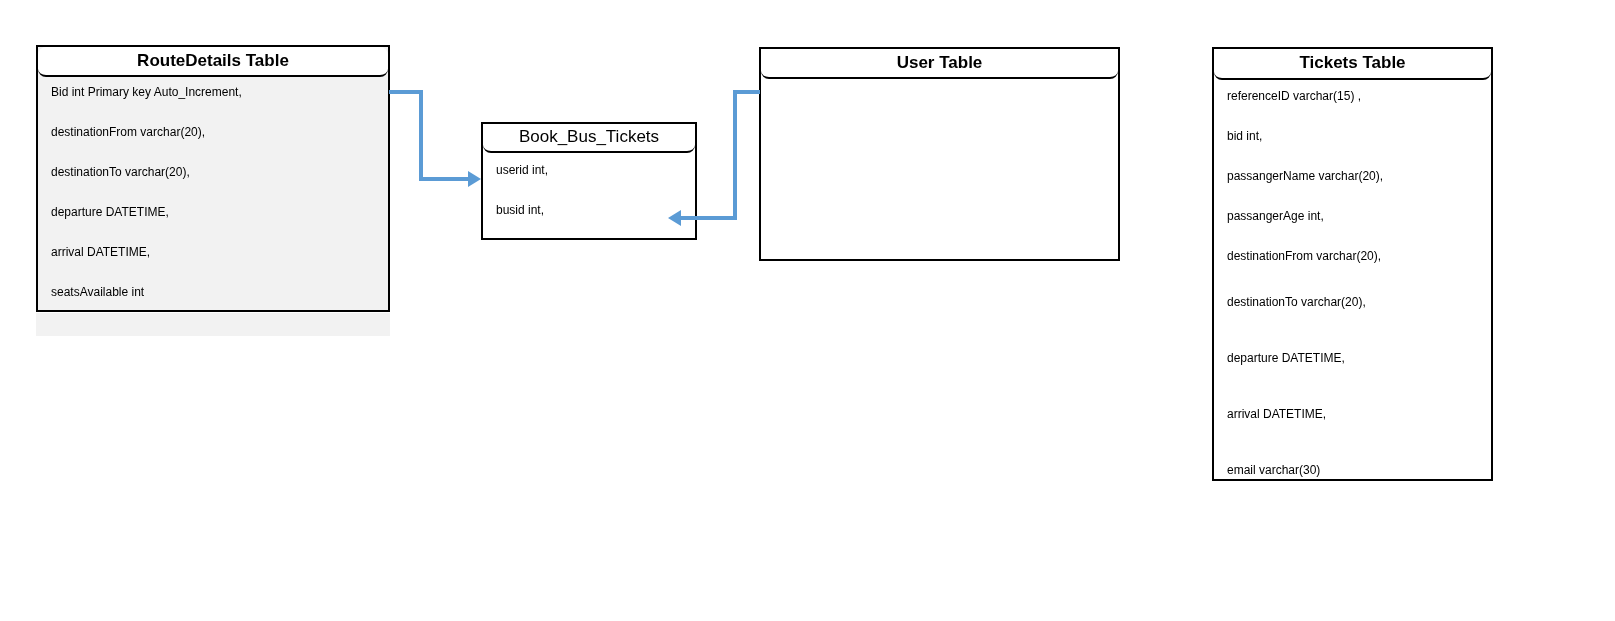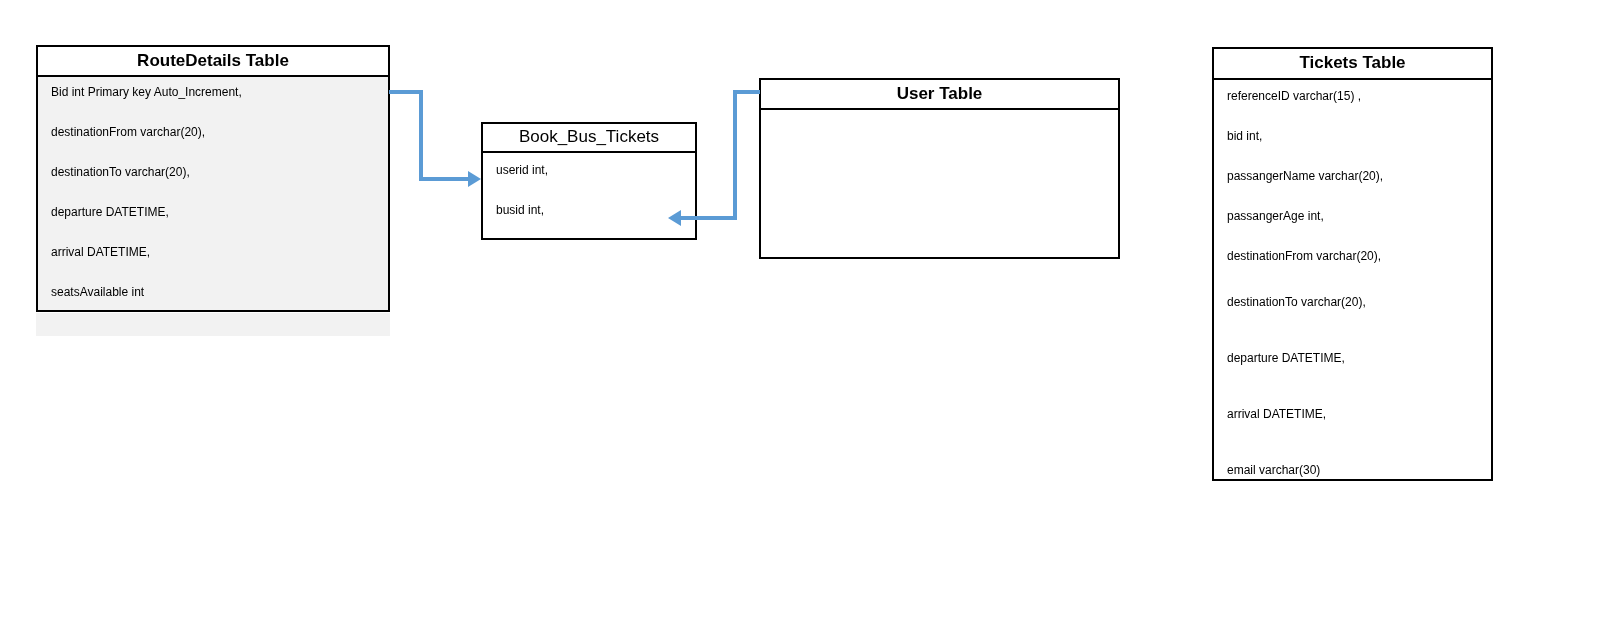--- a/index.html
+++ b/index.html
@@ -34,20 +34,21 @@
     box-sizing: border-box;
     text-align: center;
     font-weight: bold;
     font-size: 17px;
     line-height: 28px;
     height: 30px;
     border-bottom: 2px solid #000000;
     background: #ffffff;
     white-space: nowrap;
     overflow: hidden;
+    border-radius: 8px;
   }
   .table-fields {
     box-sizing: border-box;
     padding: 0;
   }
   .field-row {
     font-size: 12px;
     white-space: nowrap;
     overflow: hidden;
     padding-left: 13px;
@@ -87,22 +88,21 @@
     height: 29px;
     line-height: 26px;
   }
   #book-bus-tickets-table .field-row { height: 40px; line-height: 34px; }
 
   
   #user-table {
     left: 759px;
     top: 47px;
     width: 361px;
-    height: 181px;
-    margin-top: 31px;
+    height: 214px;
   }
   #user-table .table-title { height: 30px; line-height: 27px; }
   #user-table .field-row { height: 40px; line-height: 31px; }
 
   
   #tickets-table {
     left: 1212px;
     top: 47px;
     width: 281px;
     height: 434px;

